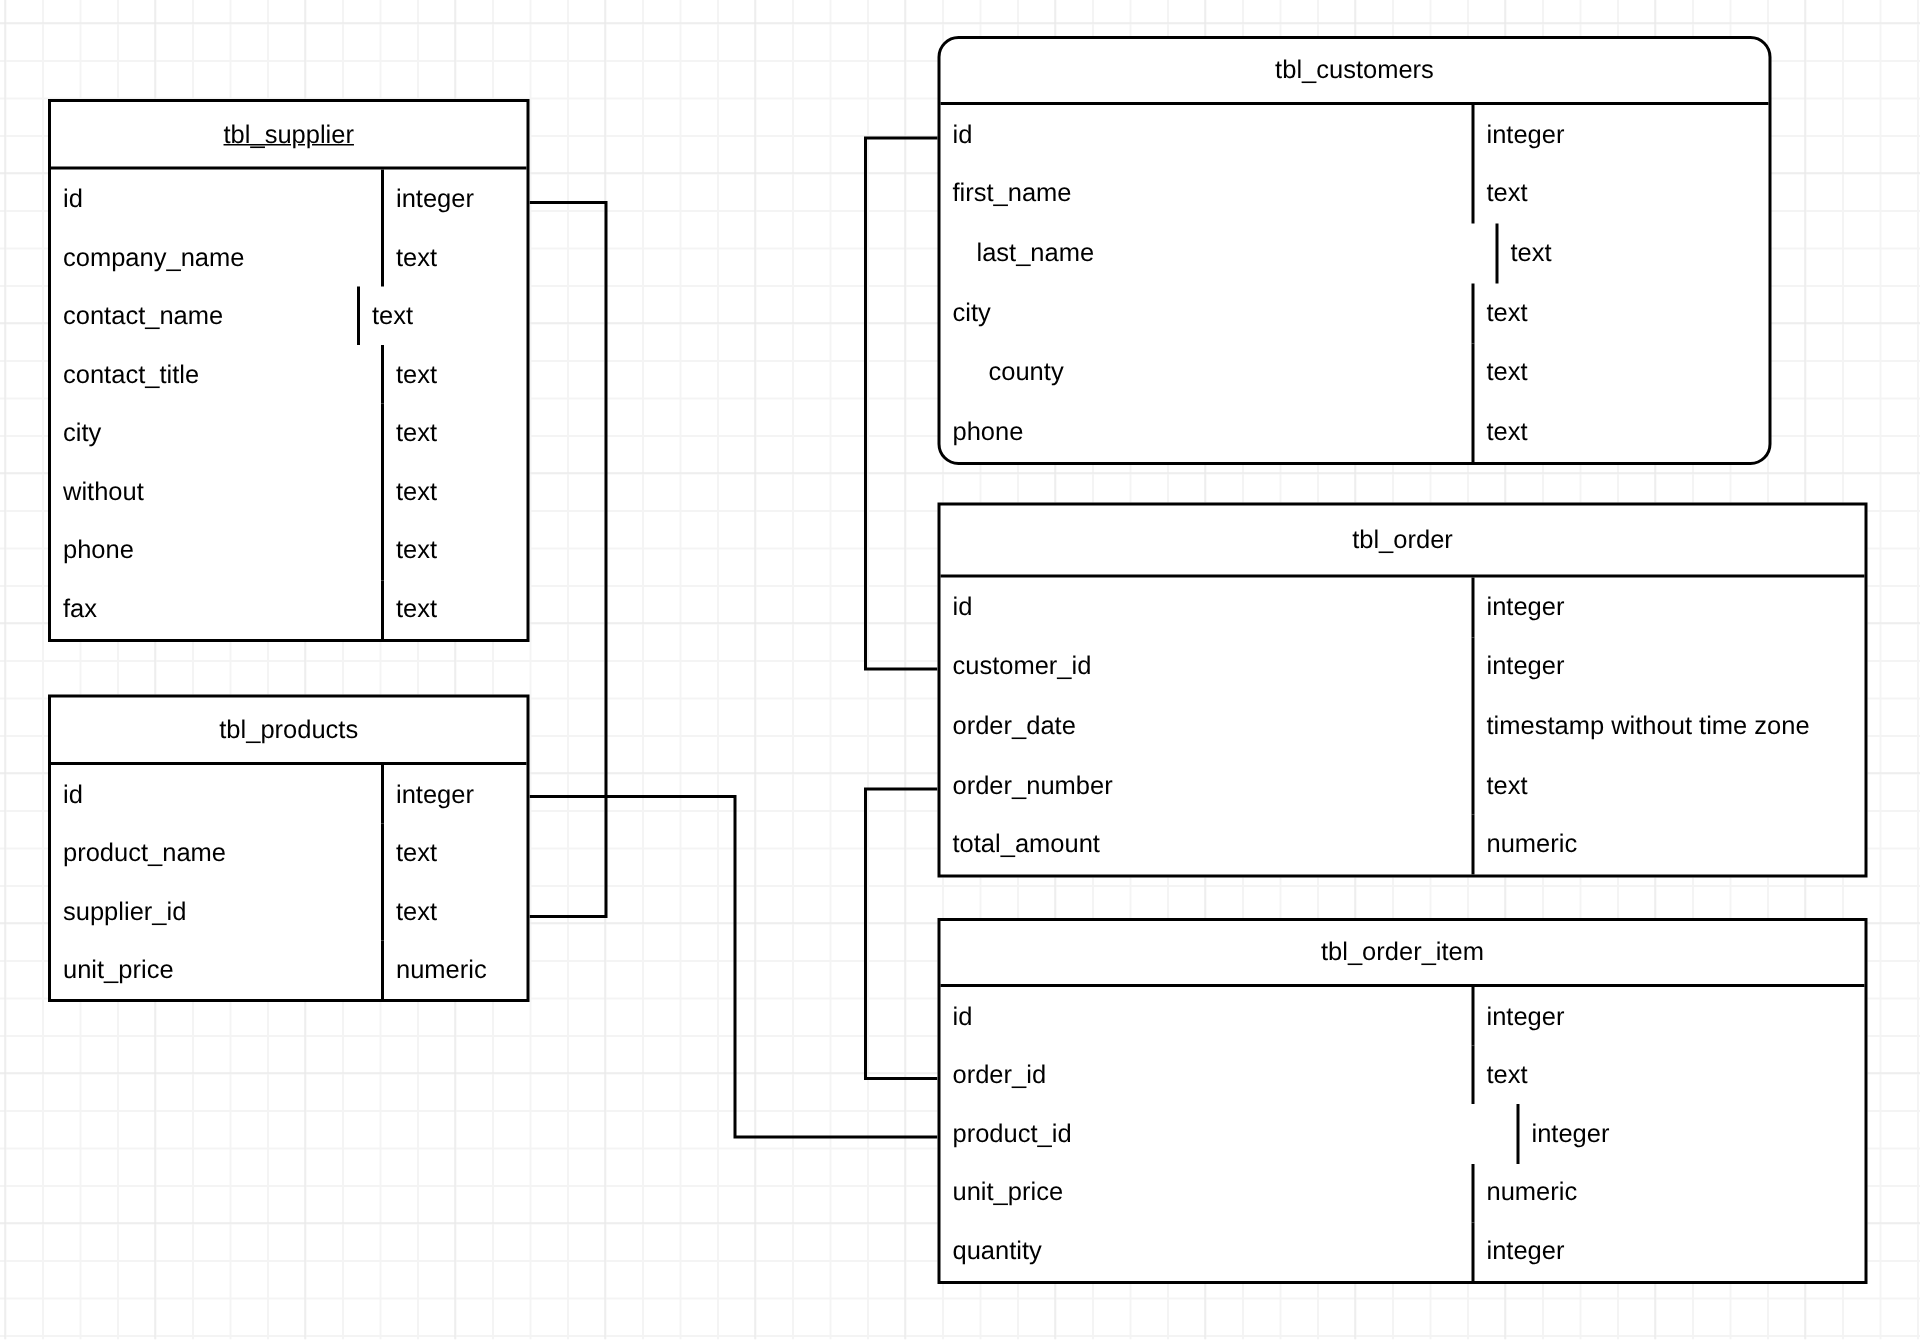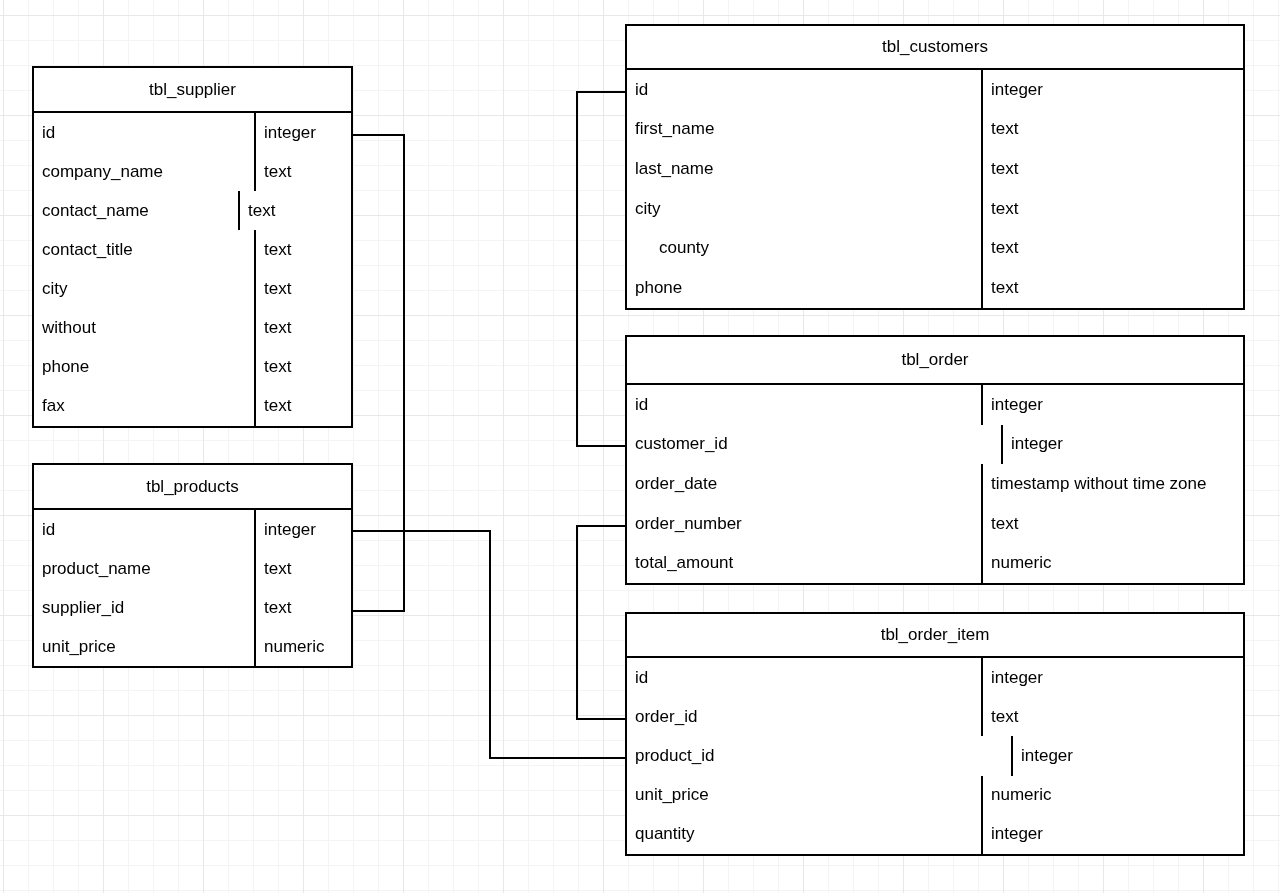--- a/index.html
+++ b/index.html
@@ -59,21 +59,21 @@
 <body>
 
 <div class="canvas" id="canvas" style="width: 1280px; height: 893px;">
     <svg width="1280" height="893" class="connector-layer">
       <polyline points="353,135 404,135 404,611 353,611" fill="none" stroke="#000000" stroke-width="2"></polyline>
       <polyline points="353,531 490,531 490,758 625,758" fill="none" stroke="#000000" stroke-width="2"></polyline>
       <polyline points="625,92 577,92 577,446 625,446" fill="none" stroke="#000000" stroke-width="2"></polyline>
       <polyline points="625,526 577,526 577,719 625,719" fill="none" stroke="#000000" stroke-width="2"></polyline>
     </svg>
     <div class="er-table" style="left: 32px; top: 66px; width: 321px;">
-      <div class="er-title" style="height: 45px;">tbl_supplier</div>
+      <div class="er-title" style="height: 45px; text-decoration: underline;">tbl_supplier</div>
       <div class="er-row" style="height: 39.1px;">
         <div class="er-cell er-name" style="width: 176px;">id</div>
         <div class="er-cell er-type">integer</div>
       </div>
       <div class="er-row" style="height: 39.1px;">
         <div class="er-cell er-name" style="width: 176px;">company_name</div>
         <div class="er-cell er-type">text</div>
       </div>
       <div class="er-row" style="height: 39.1px;">
         <div class="er-cell er-name" style="width: 160px;">contact_name</div>
@@ -112,31 +112,31 @@
       </div>
       <div class="er-row" style="height: 39px;">
         <div class="er-cell er-name" style="width: 176px;">supplier_id</div>
         <div class="er-cell er-type">text</div>
       </div>
       <div class="er-row" style="height: 39px;">
         <div class="er-cell er-name" style="width: 176px;">unit_price</div>
         <div class="er-cell er-type">numeric</div>
       </div>
     </div>
-    <div class="er-table" style="left: 625px; top: 24px; width: 620px;">
+    <div class="er-table" style="left: 625px; top: 24px; width: 556px; border-radius: 14px;">
       <div class="er-title" style="height: 44px;">tbl_customers</div>
       <div class="er-row" style="height: 39.67px;">
         <div class="er-cell er-name" style="width: 310px;">id</div>
         <div class="er-cell er-type">integer</div>
       </div>
       <div class="er-row" style="height: 39.67px;">
         <div class="er-cell er-name" style="width: 310px;">first_name</div>
         <div class="er-cell er-type">text</div>
       </div>
-      <div class="er-row" style="height: 39.67px;">
+      <div class="er-row" style="height: 39.67px; padding-left: 16px;">
         <div class="er-cell er-name" style="width: 310px;">last_name</div>
         <div class="er-cell er-type">text</div>
       </div>
       <div class="er-row" style="height: 39.67px;">
         <div class="er-cell er-name" style="width: 310px;">city</div>
         <div class="er-cell er-type">text</div>
       </div>
       <div class="er-row" style="height: 39.67px;">
         <div class="er-cell er-name" style="width: 310px; padding-left: 32px;">county</div>
         <div class="er-cell er-type">text</div>
@@ -145,21 +145,21 @@
         <div class="er-cell er-name" style="width: 310px;">phone</div>
         <div class="er-cell er-type">text</div>
       </div>
     </div>
     <div class="er-table" style="left: 625px; top: 335px; width: 620px;">
       <div class="er-title" style="height: 48px;">tbl_order</div>
       <div class="er-row" style="height: 39.6px;">
         <div class="er-cell er-name" style="width: 310px;">id</div>
         <div class="er-cell er-type">integer</div>
       </div>
-      <div class="er-row" style="height: 39.6px; gap: 20px;">
+      <div class="er-row" style="height: 39.6px;">
         <div class="er-cell er-name" style="width: 310px;">customer_id</div>
         <div class="er-cell er-type">integer</div>
       </div>
       <div class="er-row" style="height: 39.6px;">
         <div class="er-cell er-name" style="width: 310px;">order_date</div>
         <div class="er-cell er-type">timestamp without time zone</div>
       </div>
       <div class="er-row" style="height: 39.6px;">
         <div class="er-cell er-name" style="width: 310px;">order_number</div>
         <div class="er-cell er-type">text</div>

